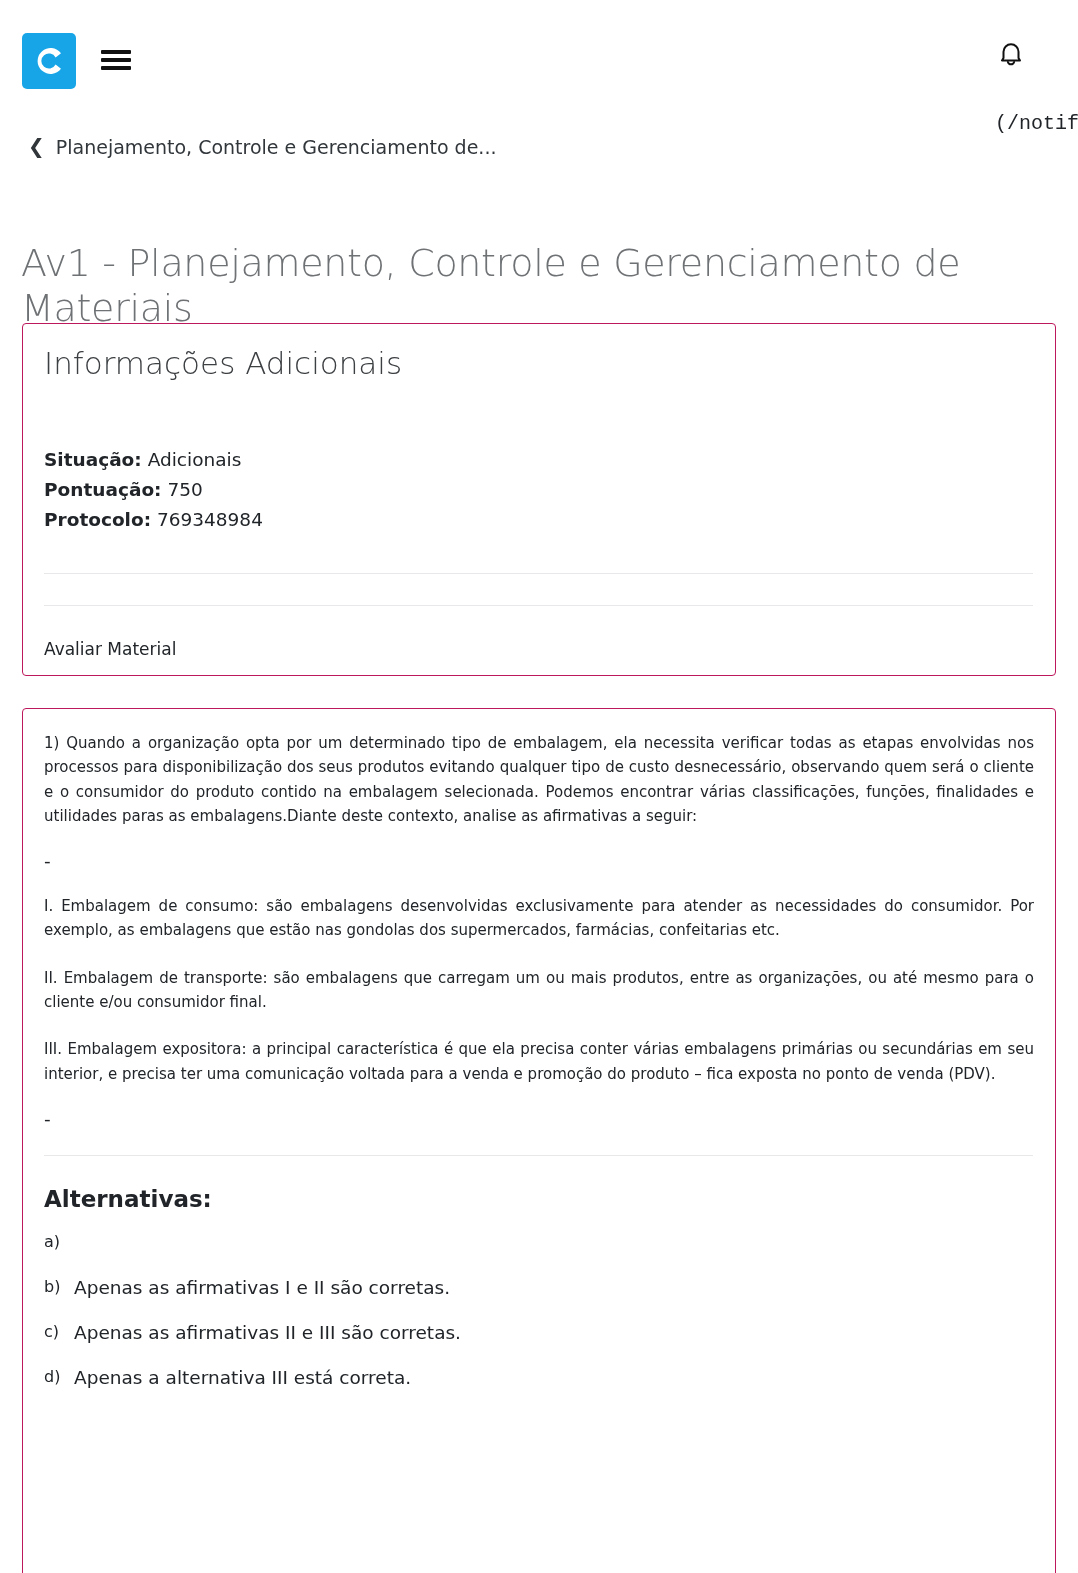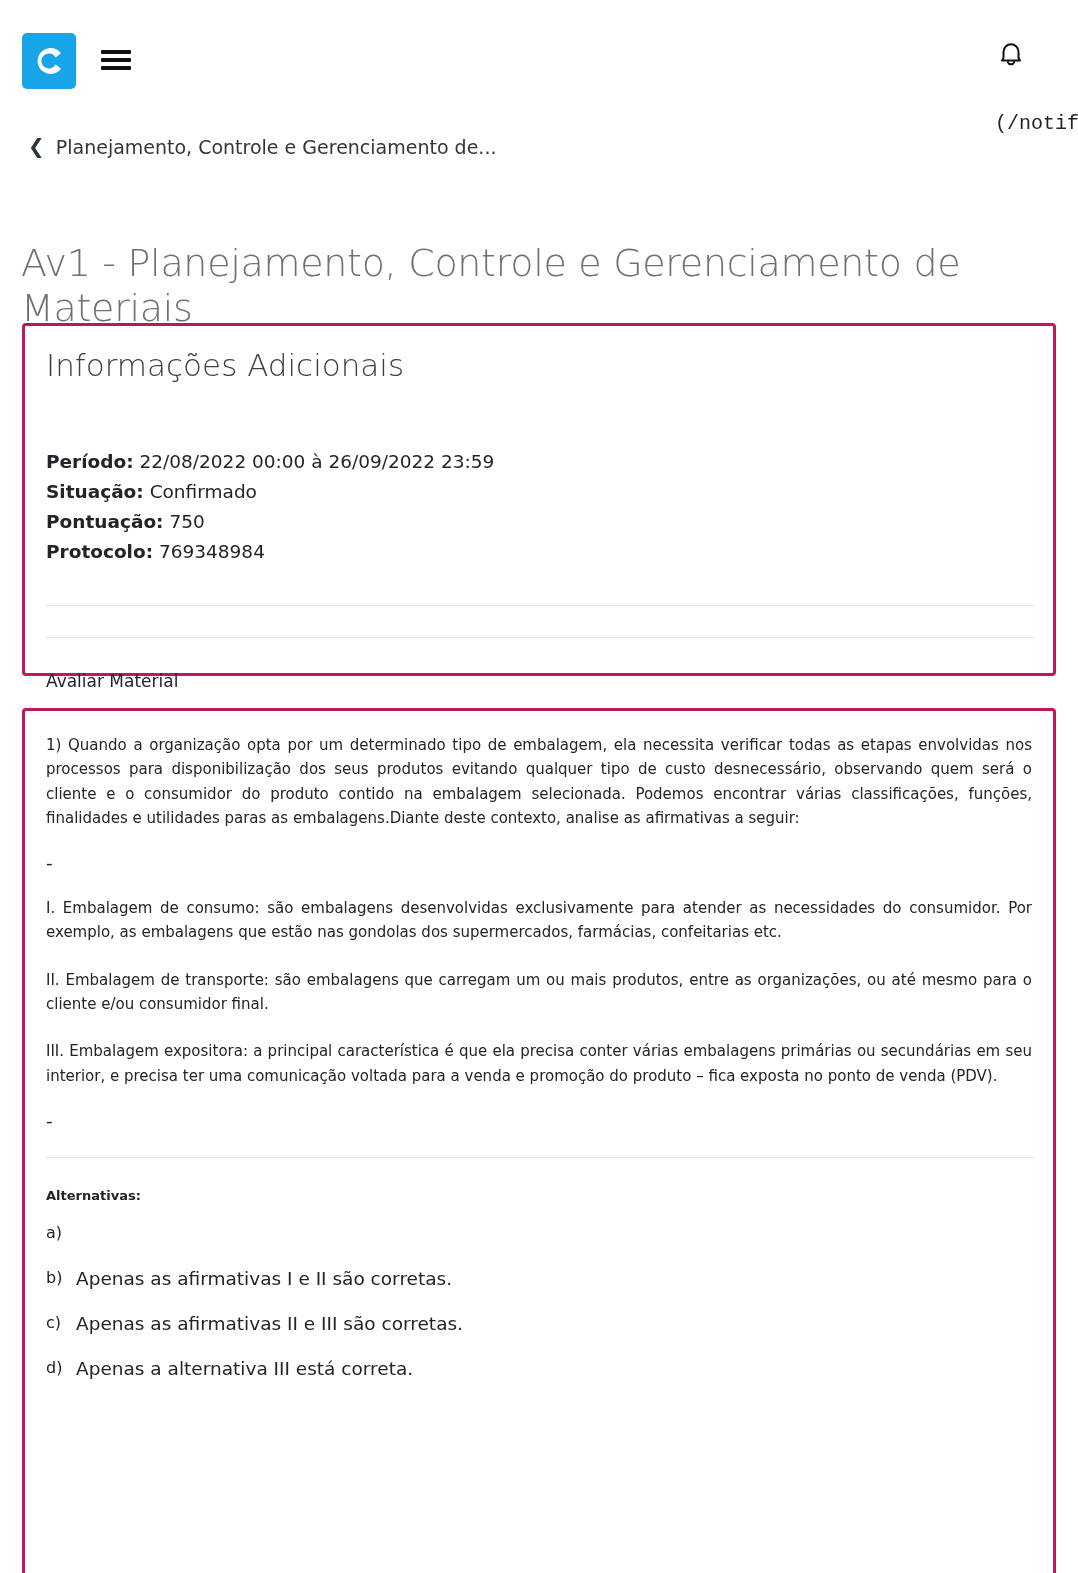--- a/index.html
+++ b/index.html
@@ -102,21 +102,21 @@
     letter-spacing: -0.3px;
     margin-top: 43px;
   }
 
   
   .card {
     position: absolute;
     left: 22px;
     width: 1034px;
     background: #fff;
-    border: 3px solid #be185d;
+    border: 1px solid #be185d;
     border-radius: 4px;
   }
   #info-card { top: 323px; height: 353px; }
   #question-card { top: 708px; height: 900px; }
 
   .card-inner { padding: 0 21px; }
 
   .info-heading {
     font-size: 31px;
     font-weight: 300;
@@ -158,21 +158,21 @@
   .q-dash { margin-top: 22px; font-size: 18.5px; color: #212529; }
 
   .alt-divider {
     height: 1px;
     background: #e8e8ea;
     width: 989px;
     margin-top: 26px;
   }
   .alt-title {
     font-weight: bold;
-    font-size: 13px;
+    font-size: 23px;
     margin-top: 30px;
     color: #212529;
   }
   .alt-list { margin-top: 12px; }
   .alt-row {
     display: flex;
     align-items: flex-start;
     margin-top: 19px;
     font-size: 18.5px;
     color: #212529;
@@ -220,26 +220,22 @@
 </div>
 
 <div class="page-title">Av1 - Planejamento, Controle e Gerenciamento de Materiais</div>
 
 <div class="card" id="info-card">
   <div class="card-inner">
     <div class="info-heading">Informações Adicionais</div>
 
     <div class="info-list">
       <div>
-        <b>Período:</b>
-        <span>22/08/2022 00:00 à 26/09/2022 23:59</span>
-      </div>
-      <div>
         <b>Situação:</b>
-        <span>Confirmado</span>
+        <span>Adicionais</span>
       </div>
       <div>
         <b>Pontuação:</b>
         <span>750</span>
       </div>
       <div>
         <b>Protocolo:</b>
         <span>769348984</span>
       </div>
     </div>

